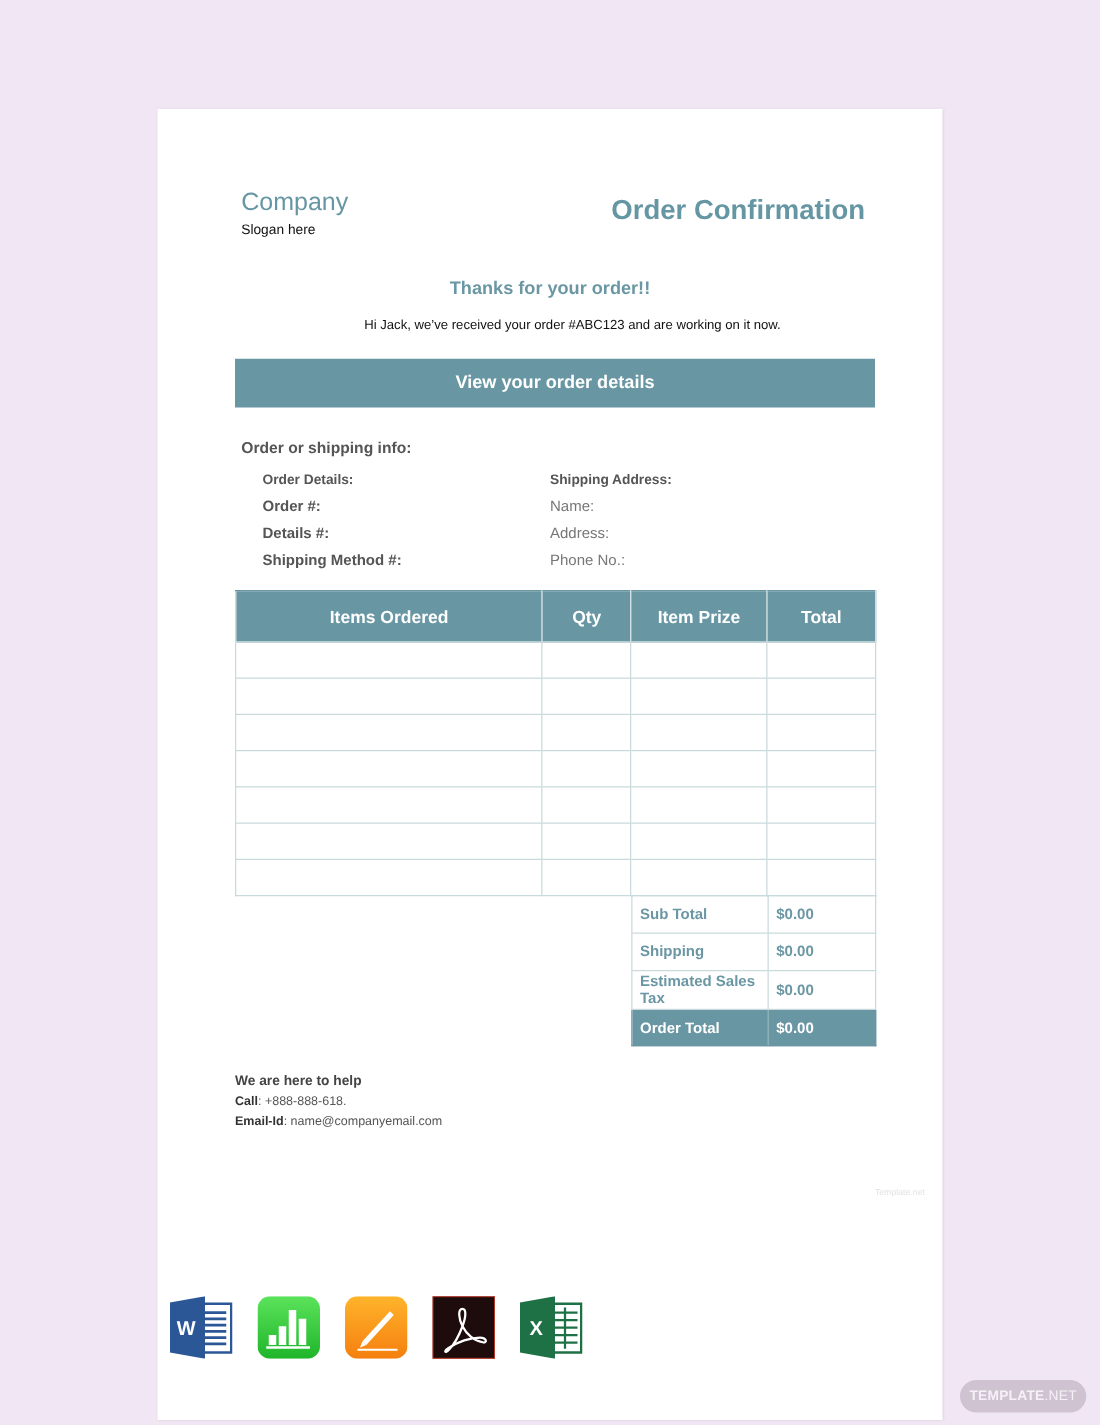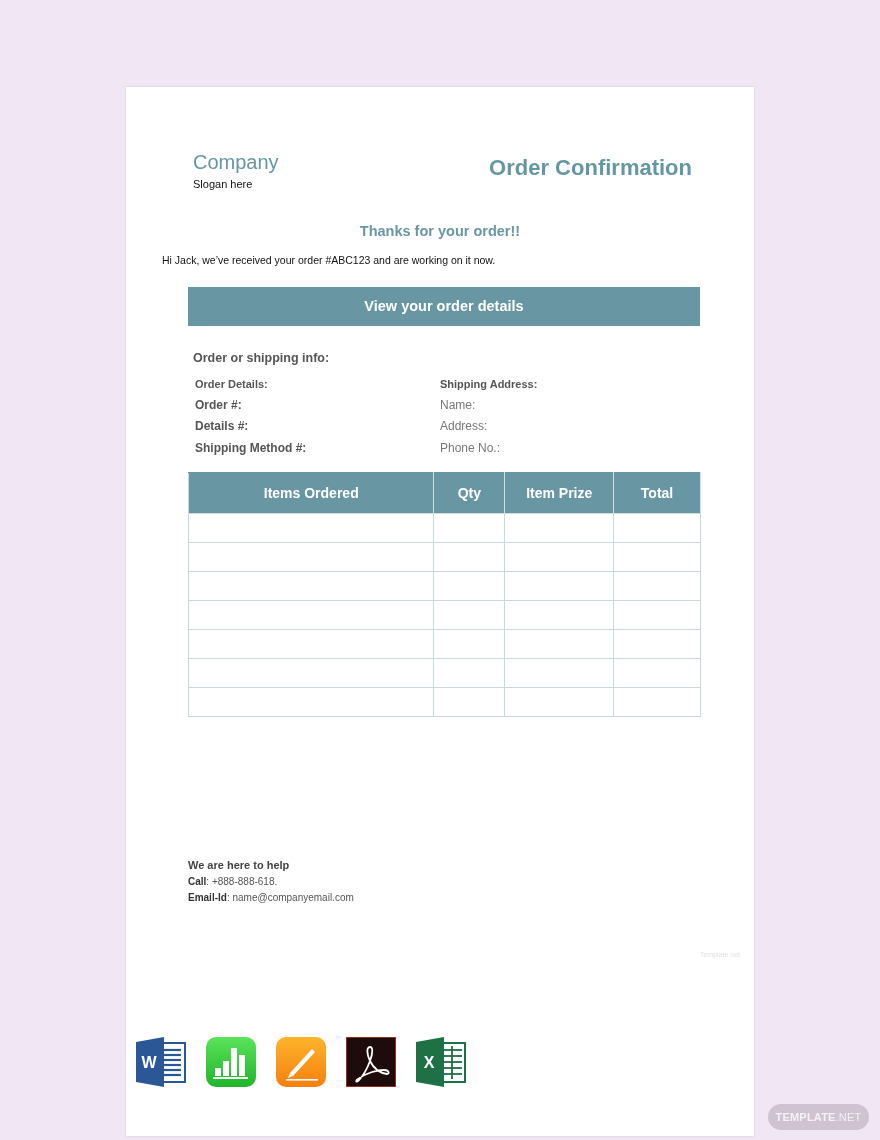--- a/index.html
+++ b/index.html
@@ -13,28 +13,28 @@
   .paper {
     position: absolute; left: 126px; top: 87px; width: 628px; height: 1049px;
     background: #ffffff;
     box-shadow: 0 0 2px rgba(180,160,190,0.4);
   }
   .abs { position: absolute; }
   .company { left: 67px; top: 64px; font-size: 20px; color: #6596a3; }
   .slogan { left: 67px; top: 91px; font-size: 11px; color: #111; }
   .title { right: 62px; top: 68px; font-size: 22px; font-weight: bold; color: #6596a3; }
   .thanks { left: 0; width: 100%; top: 136px; text-align: center; font-size: 14.5px; font-weight: bold; color: #6a97a3; }
-  .hi { left: 0; width: 100%; top: 167px; font-size: 10.5px; color: #111; padding-left: 36px; }
+  .hi { left: 0; width: 100%; top: 167px; text-align: center; font-size: 10.5px; color: #111; padding-left: 36px; }
   .banner {
     left: 62px; top: 200px; width: 512px; height: 39px; background: #6896a3;
     color: #ffffff; font-size: 14.5px; font-weight: bold; text-align: center; line-height: 39px;
     cursor: pointer;
   }
   .info-title { left: 67px; top: 264px; font-size: 12.5px; font-weight: bold; color: #555; }
-  .col-left { left: 69px; top: 291px; }
+  .col-left { left: 84px; top: 291px; }
   .col-right { left: 314px; top: 291px; }
   .info-line { font-size: 12px; color: #555; height: 21.2px; line-height: 13px; white-space: nowrap; }
   .info-line.head { font-size: 11px; font-weight: bold; }
   .info-line.bold { font-weight: bold; }
   .info-line.light { color: #777; }
 
   table.items {
     position: absolute; left: 62px; top: 385px; width: 513px;
     border-collapse: collapse;
   }
@@ -154,20 +154,40 @@
       </tr>
       <tr>
         <td></td>
         <td></td>
         <td></td>
         <td></td>
       </tr>
     </tbody>
   </table>
 
+  <table class="summary">
+    <tbody>
+        <tr>
+      <td class="lbl">Sub Total</td>
+      <td>$0.00</td>
+    </tr>
+    <tr>
+      <td class="lbl">Shipping</td>
+      <td>$0.00</td>
+    </tr>
+    <tr class="tax">
+      <td class="lbl">Estimated Sales Tax</td>
+      <td>$0.00</td>
+    </tr>
+    <tr class="total">
+      <td class="lbl">Order Total</td>
+      <td>$0.00</td>
+    </tr>
+  </tbody>
+    </table>
 
   <div class="abs help-title">We are here to help</div>
   <div class="abs help-line" style="top:789px;">
     <b>Call</b><span>: +888-888-618.</span>
   </div>
   <div class="abs help-line" style="top:805px;">
     <b>Email-Id</b><span>: name@companyemail.com</span>
   </div>
   <div class="abs watermark">Template.net</div>
 </div>

